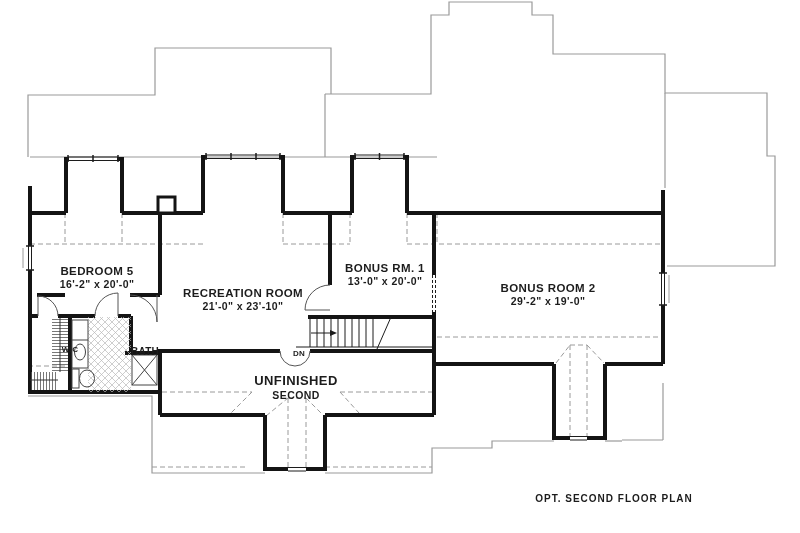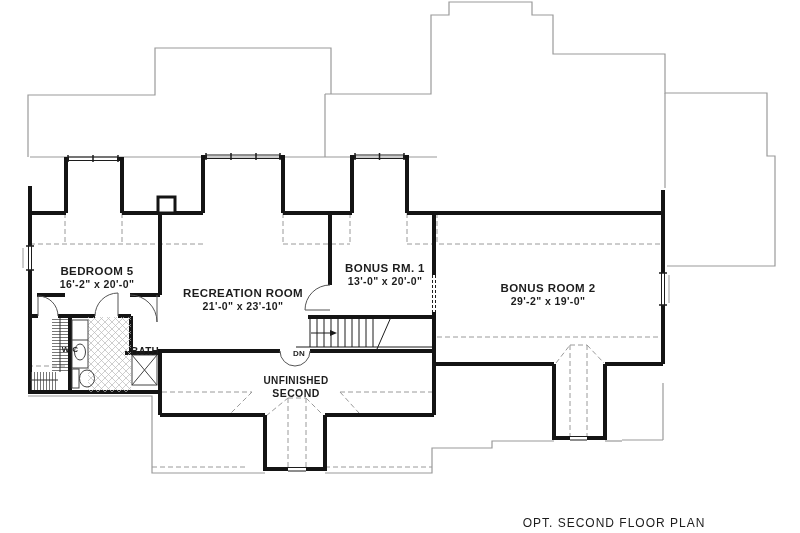--- a/index.html
+++ b/index.html
@@ -5,22 +5,22 @@
   html,body{margin:0;padding:0;background:#fff;}
   #plan{position:relative;width:800px;height:533px;background:#fff;overflow:hidden;
         font-family:"Liberation Sans",sans-serif;color:#1c1c1c;}
   #plan svg{position:absolute;left:0;top:0;}
   .room-label{position:absolute;transform:translate(-50%,-50%);text-align:center;
               line-height:1.15;white-space:nowrap;letter-spacing:.4px;color:#1c1c1c;}
   .room-name{font-size:11.5px;font-weight:bold;display:block;}
   .room-dims{font-size:10.5px;font-weight:bold;display:block;}
   .small-label{position:absolute;transform:translate(-50%,-50%);font-weight:bold;
                letter-spacing:.3px;color:#1c1c1c;white-space:nowrap;}
-  .caption{position:absolute;transform:translate(-50%,-50%);font-size:12px;font-weight:normal;
-           letter-spacing:1px;color:#1c1c1c;white-space:nowrap;margin-top:25px;}
+  .caption{position:absolute;transform:translate(-50%,-50%);font-size:10px;font-weight:bold;
+           letter-spacing:1px;color:#1c1c1c;white-space:nowrap;}
 </style>
 </head>
 <body>
 
 <div id="plan">
 
 <svg width="800" height="533" viewBox="0 0 800 533">
   <defs>
     <pattern id="tile" width="7" height="7" patternUnits="userSpaceOnUse">
       <path d="M0,0 L7,7 M7,0 L0,7" stroke="#b9b9b9" stroke-width="0.7"></path>
@@ -221,21 +221,21 @@
   </div>
   <div class="room-label" style="left:385px;top:275px;">
     <span class="room-name">BONUS RM. 1</span>
     <span class="room-dims">13'-0" x 20'-0"</span>
   </div>
   <div class="room-label" style="left:548px;top:295px;">
     <span class="room-name">BONUS ROOM 2</span>
     <span class="room-dims">29'-2" x 19'-0"</span>
   </div>
   <div class="room-label" style="left:296px;top:387px;">
-    <span class="room-name" style="font-size:10px">UNFINISHED</span>
+    <span class="room-name" style="font-size:13px">UNFINISHED</span>
     <span class="room-dims" style="font-size:10.5px">SECOND</span>
   </div>
 
   <div class="small-label" style="left:41px;top:349px;font-size:8px;margin-left:29px;">WIC</div>
   <div class="small-label" style="left:105px;top:351px;font-size:10px;margin-left:40px;">BATH</div>
   <div class="small-label" style="left:299px;top:333px;font-size:8px;margin-top:20px;">DN</div>
 
   <div class="caption" style="left:614px;top:498px;">OPT. SECOND FLOOR PLAN</div>
 </div>
 

